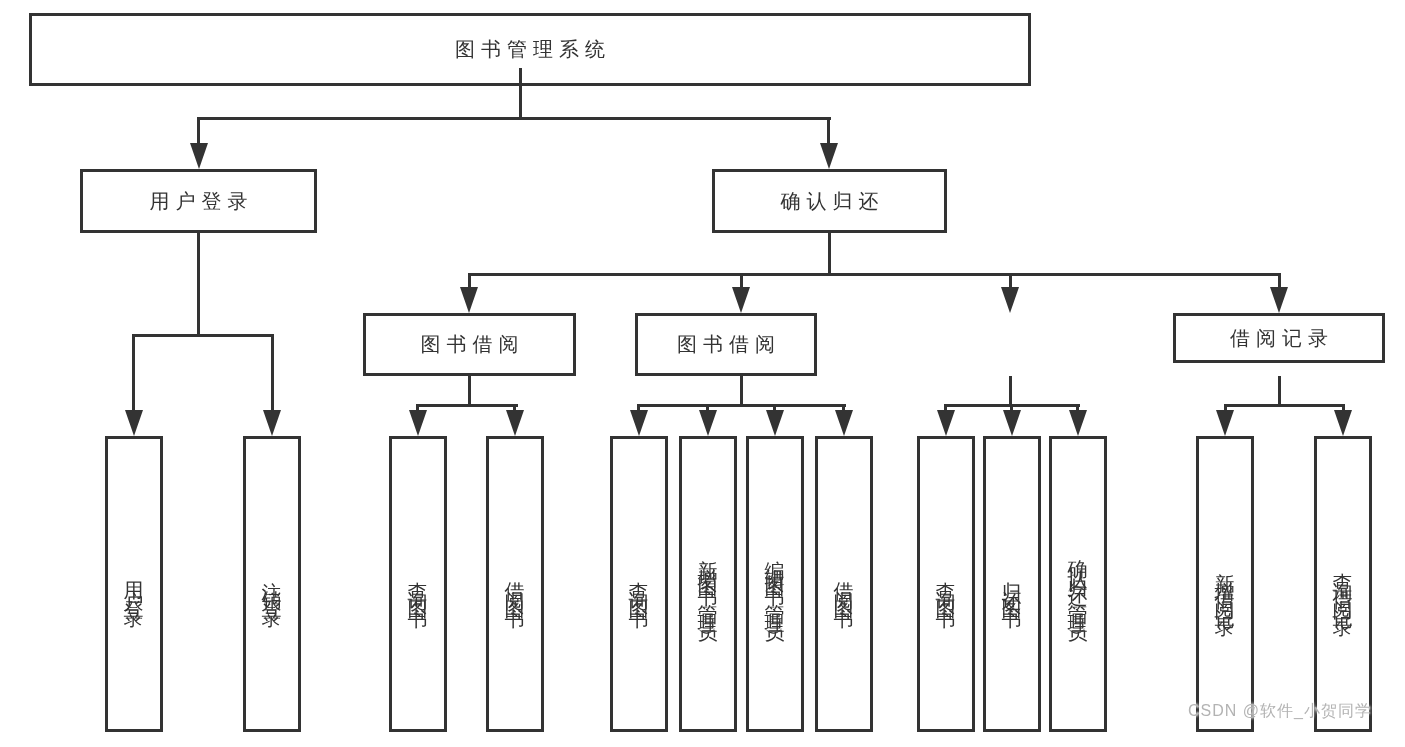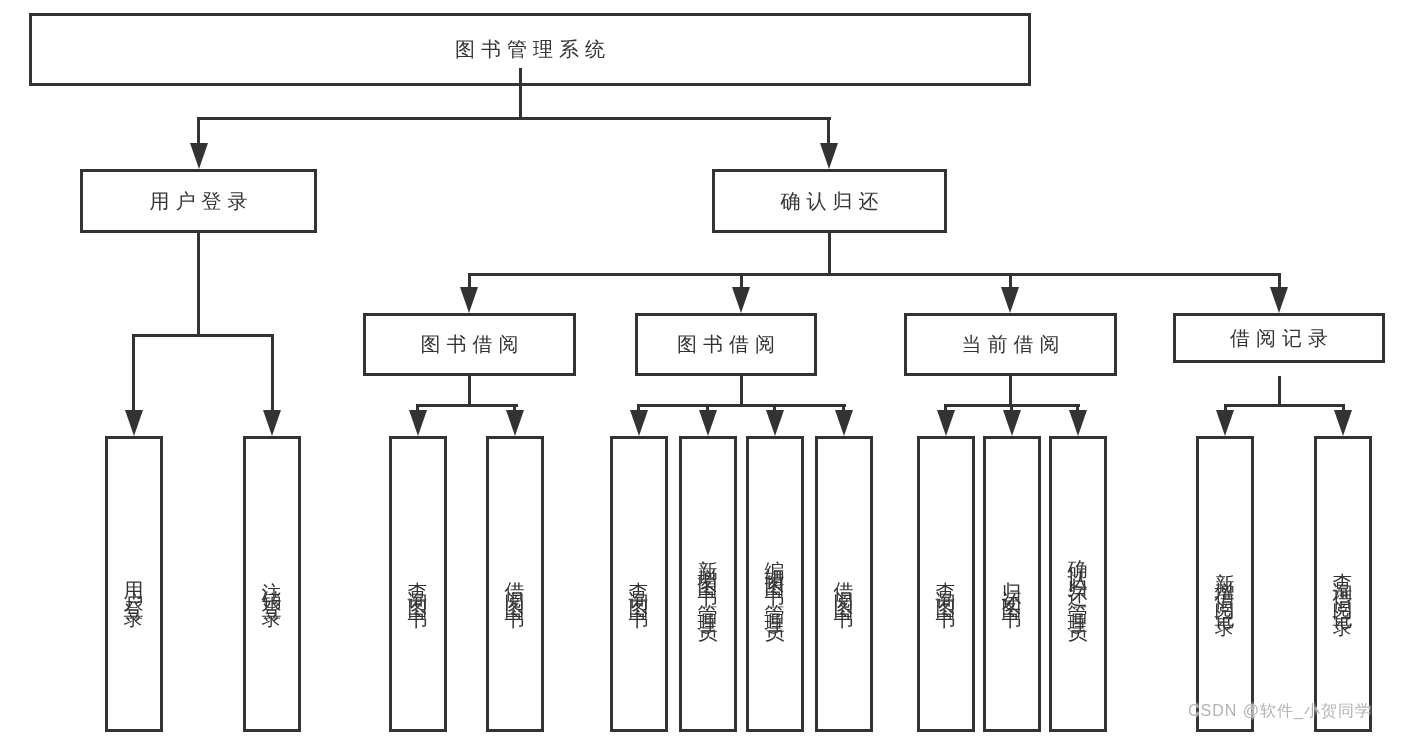--- a/index.html
+++ b/index.html
@@ -77,23 +77,20 @@
   <div class="box" style="left:712px;top:169px;width:235px;height:64px">
     <span class="hlabel">确认归还</span>
   </div>
 
   <div class="box" style="left:363px;top:313px;width:213px;height:63px">
     <span class="hlabel">图书借阅</span>
   </div>
   <div class="box" style="left:635px;top:313px;width:182px;height:63px">
     <span class="hlabel">图书借阅</span>
   </div>
-  <div class="box" style="left:904px;top:313px;width:213px;height:63px">
-    <span class="hlabel">当前借阅</span>
-  </div>
   <div class="box" style="left:1173px;top:313px;width:212px;height:50px">
     <span class="hlabel">借阅记录</span>
   </div>
 
   <div class="box vbox" style="left:105px">
     <span class="vlabel">用户登录</span>
   </div>
   <div class="box vbox" style="left:243px">
     <span class="vlabel">注销登录</span>
   </div>

